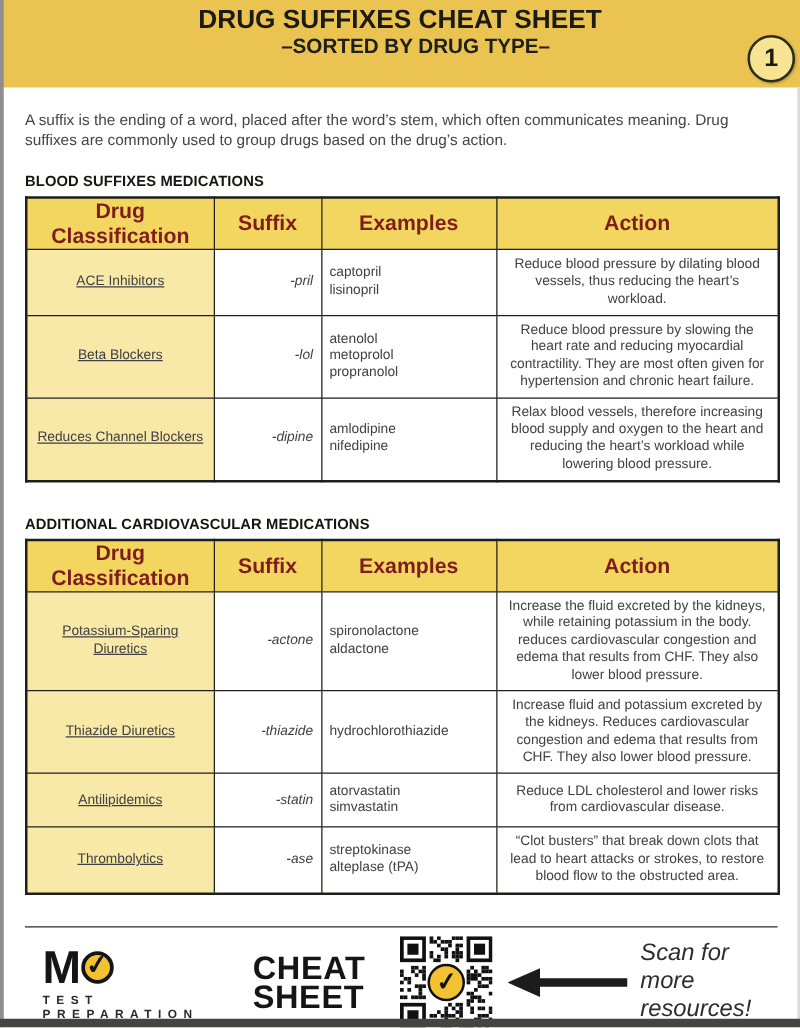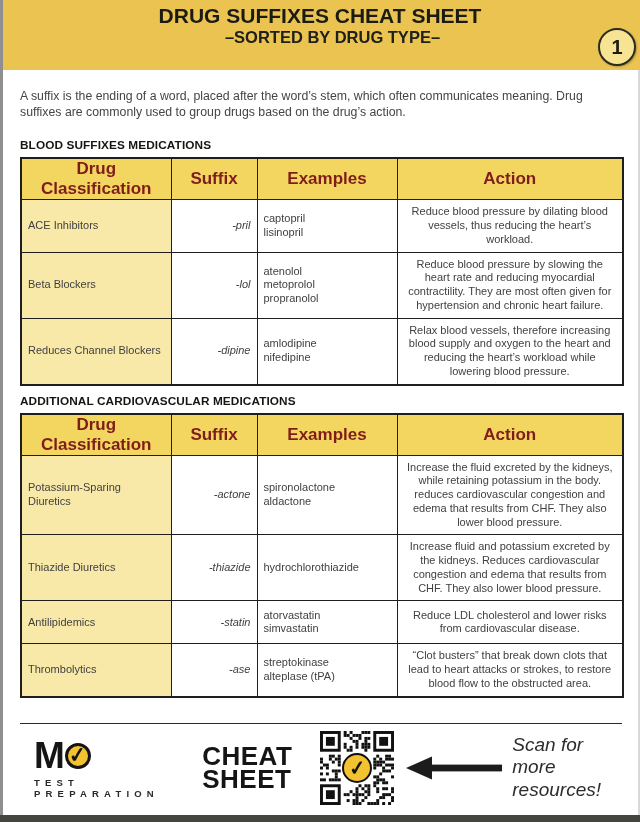--- a/index.html
+++ b/index.html
@@ -74,21 +74,21 @@
     width: 602px;
   }
 
   .section-title {
     font-size: 11.8px;
     font-weight: 800;
     color: #151512;
     margin-top: 18px;
     letter-spacing: 0.1px;
   }
-  .section-1 .section-title { margin-top: 8px; }
+  .section-1 .section-title { margin-top: 26px; }
 
   table.med-table {
     border-collapse: collapse;
     table-layout: fixed;
     width: 602px;
     margin-top: 5px;
     border: 2px solid var(--border-dark, #1e1e1c);
   }
   table.med-table th, table.med-table td {
     border: 1.5px solid var(--border-dark, #1e1e1c);
@@ -103,23 +103,24 @@
   }
   table.med-table td {
     font-size: 11px;
     line-height: 1.25;
     color: #414042;
     vertical-align: middle;
     padding: 5px 6px;
   }
   td.cell-classification {
     background: var(--col1-yellow, #F8E9A8);
-    text-align: left;
+    text-align: center;
     padding: 5px 2px;
     font-size: 10.8px;
+    text-decoration: underline;
   }
   td.cell-suffix { text-align: right; font-style: italic; }
   td.cell-examples { text-align: left; }
   td.cell-examples span { display: block; }
   td.cell-action { text-align: center; padding: 5px 7px; }
 
   .section-0 tbody tr:nth-child(1) { height: 40px; }
   .section-0 tbody tr:nth-child(2) { height: 63px; }
   .section-0 tbody tr:nth-child(3) { height: 64px; }
   .section-0 tbody tr:nth-child(4) { height: 53px; }

